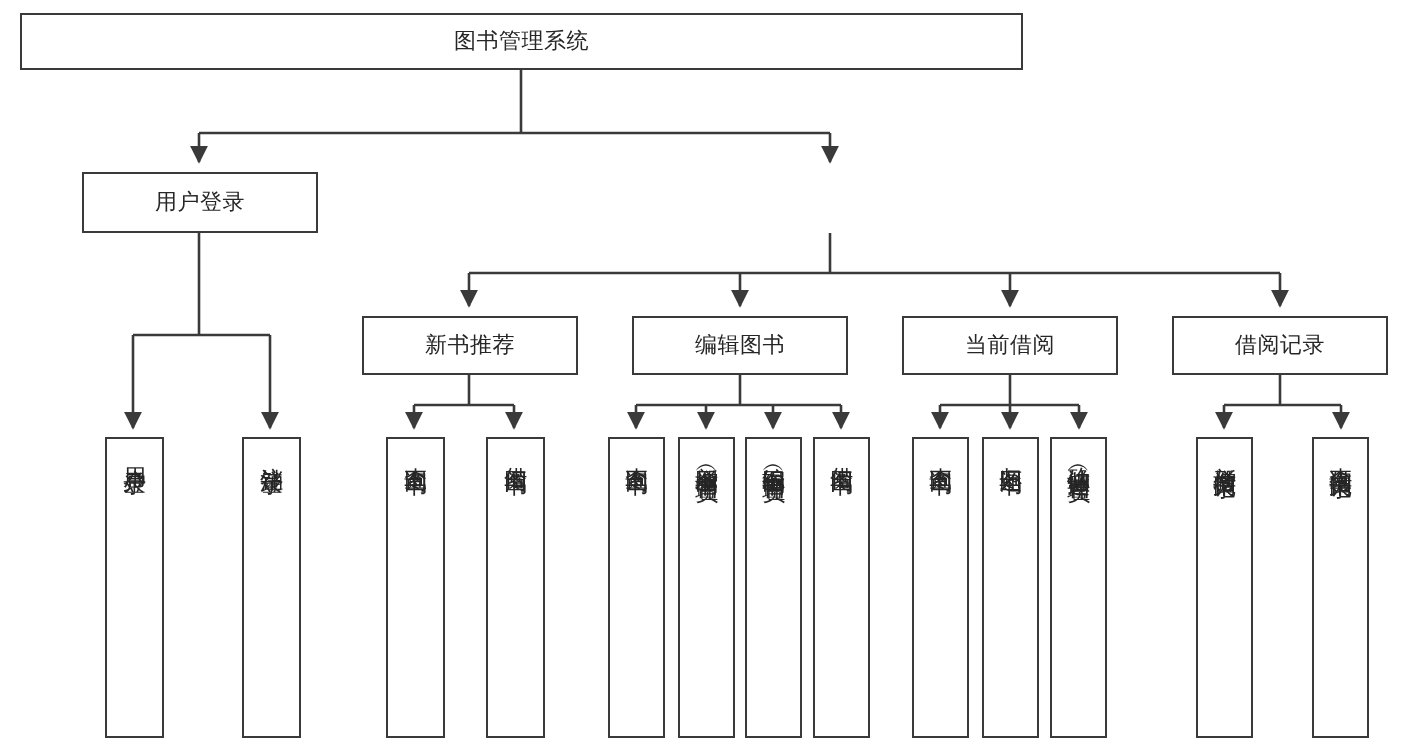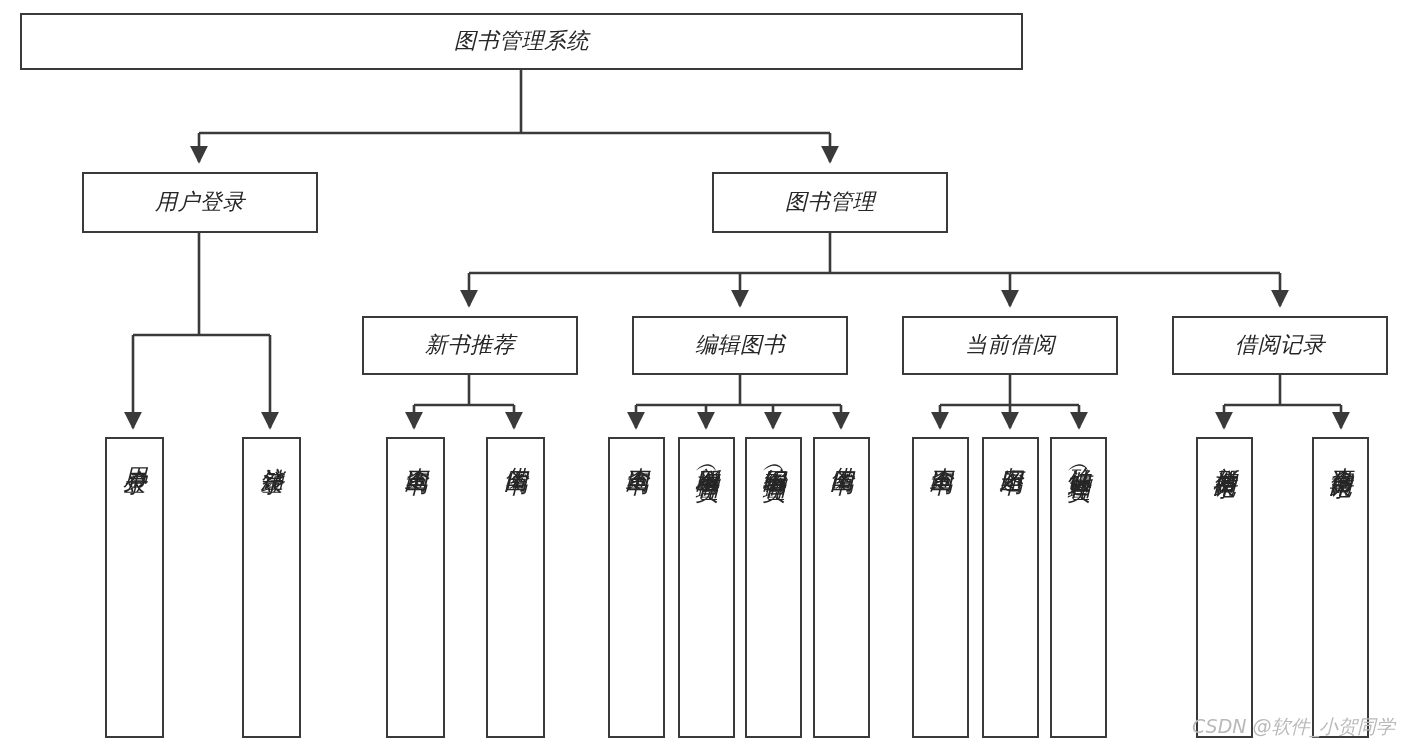--- a/index.html
+++ b/index.html
@@ -10,21 +10,20 @@
   }
   body {
     font-family: "DejaVu Sans", "Liberation Sans", sans-serif;
   }
   #canvas {
     position: relative;
     width: 1405px;
     height: 747px;
     background: #ffffff;
     overflow: hidden;
-    font-style: italic;
   }
   .node {
     position: absolute;
     box-sizing: border-box;
     background: #ffffff;
     border: 2.4px solid #3a3a3a;
     display: flex;
     align-items: center;
     justify-content: center;
     color: #262626;
@@ -124,23 +123,20 @@
     </g>
   </svg>
 
   <div class="node horiz" style="left:20px; top:13px; width:1003px; height:57px;">
     <span class="label">图书管理系统</span>
   </div>
 
   <div class="node horiz" style="left:82px; top:172px; width:236px; height:61px;">
     <span class="label">用户登录</span>
   </div>
-  <div class="node horiz" style="left:712px; top:172px; width:236px; height:61px;">
-    <span class="label">图书管理</span>
-  </div>
 
   <div class="node horiz" style="left:362px; top:316px; width:216px; height:59px;align-items:center;">
     <span class="label">新书推荐</span>
   </div>
   <div class="node horiz" style="left:632px; top:316px; width:216px; height:59px;">
     <span class="label">编辑图书</span>
   </div>
   <div class="node horiz" style="left:902px; top:316px; width:216px; height:59px;">
     <span class="label">当前借阅</span>
   </div>
@@ -185,15 +181,14 @@
     <span class="label">确认归还（管理员）</span>
   </div>
 
   <div class="node vert" style="left:1196px; top:437px; width:57px; height:301px;">
     <span class="label">新增借阅记录</span>
   </div>
   <div class="node vert" style="left:1312px; top:437px; width:57px; height:301px;">
     <span class="label">查询借阅记录</span>
   </div>
 
-  <div class="watermark">CSDN @软件_小贺同学</div>
 
 </div>
 
 </body></html>

